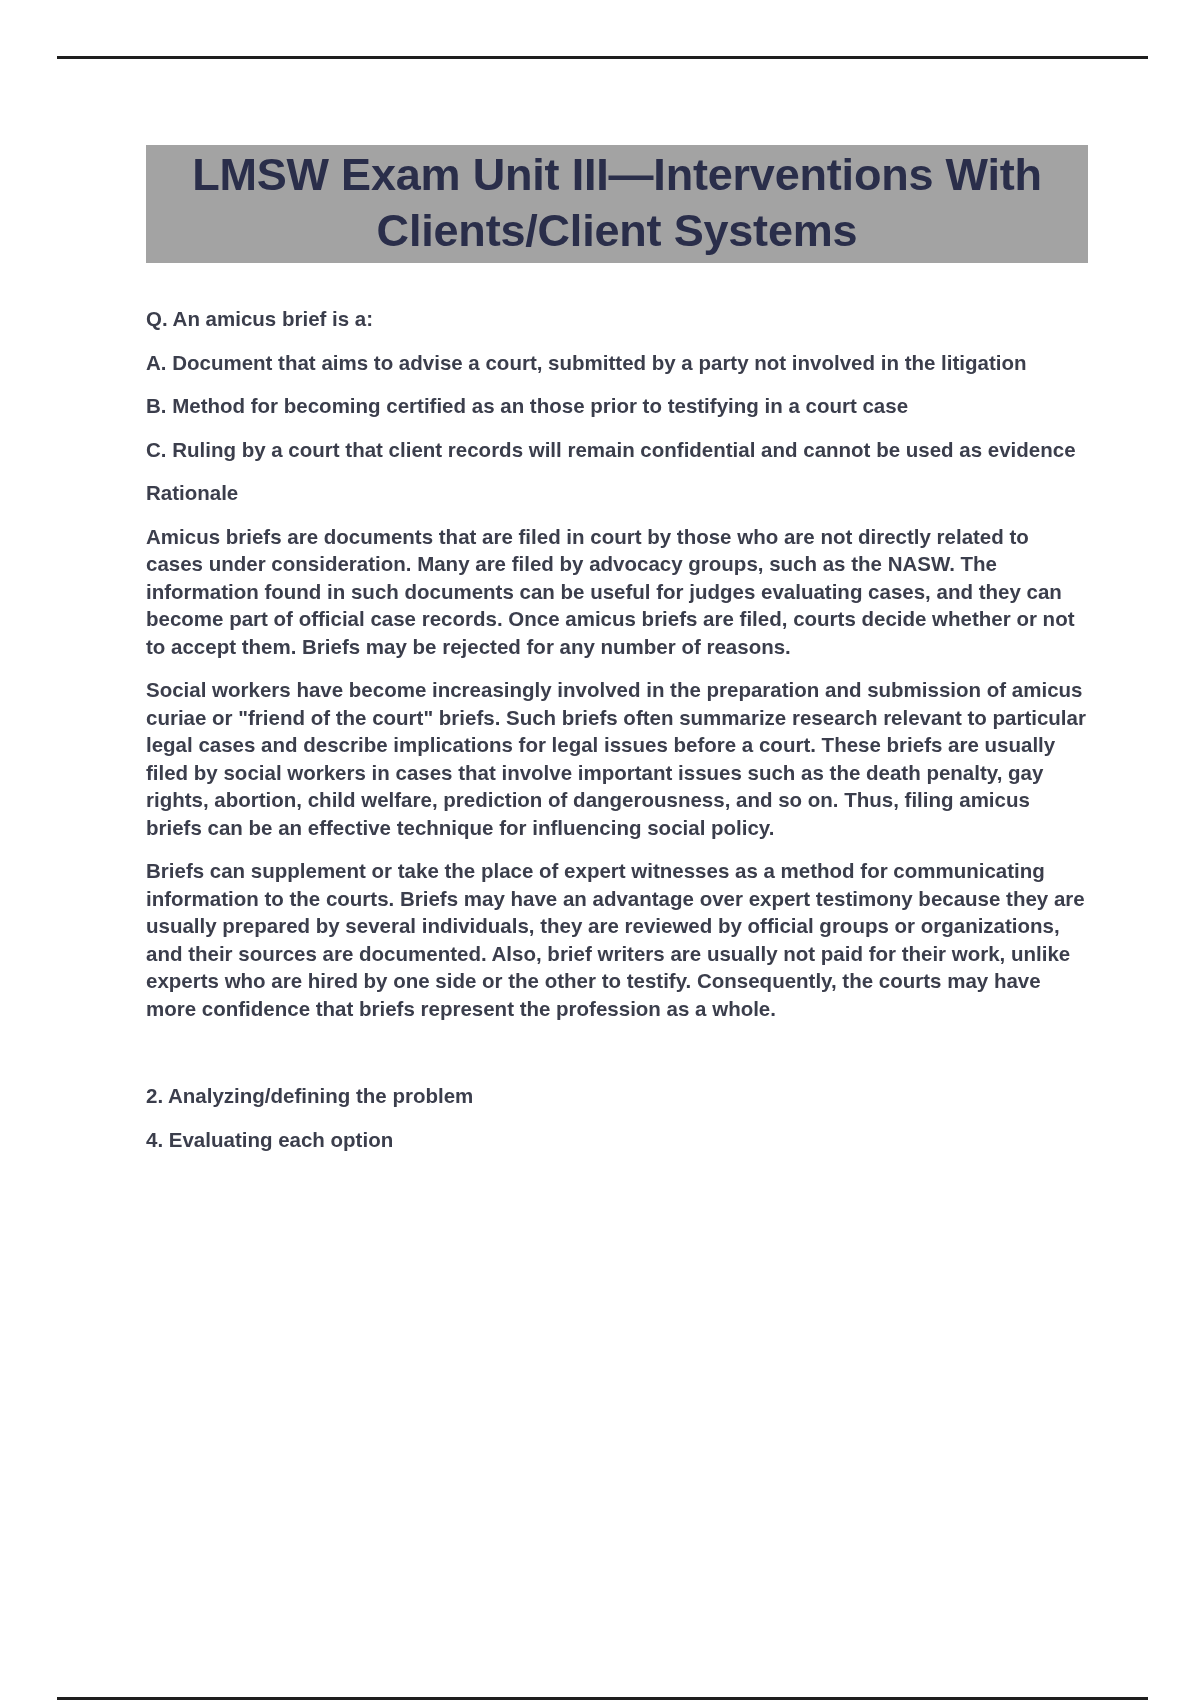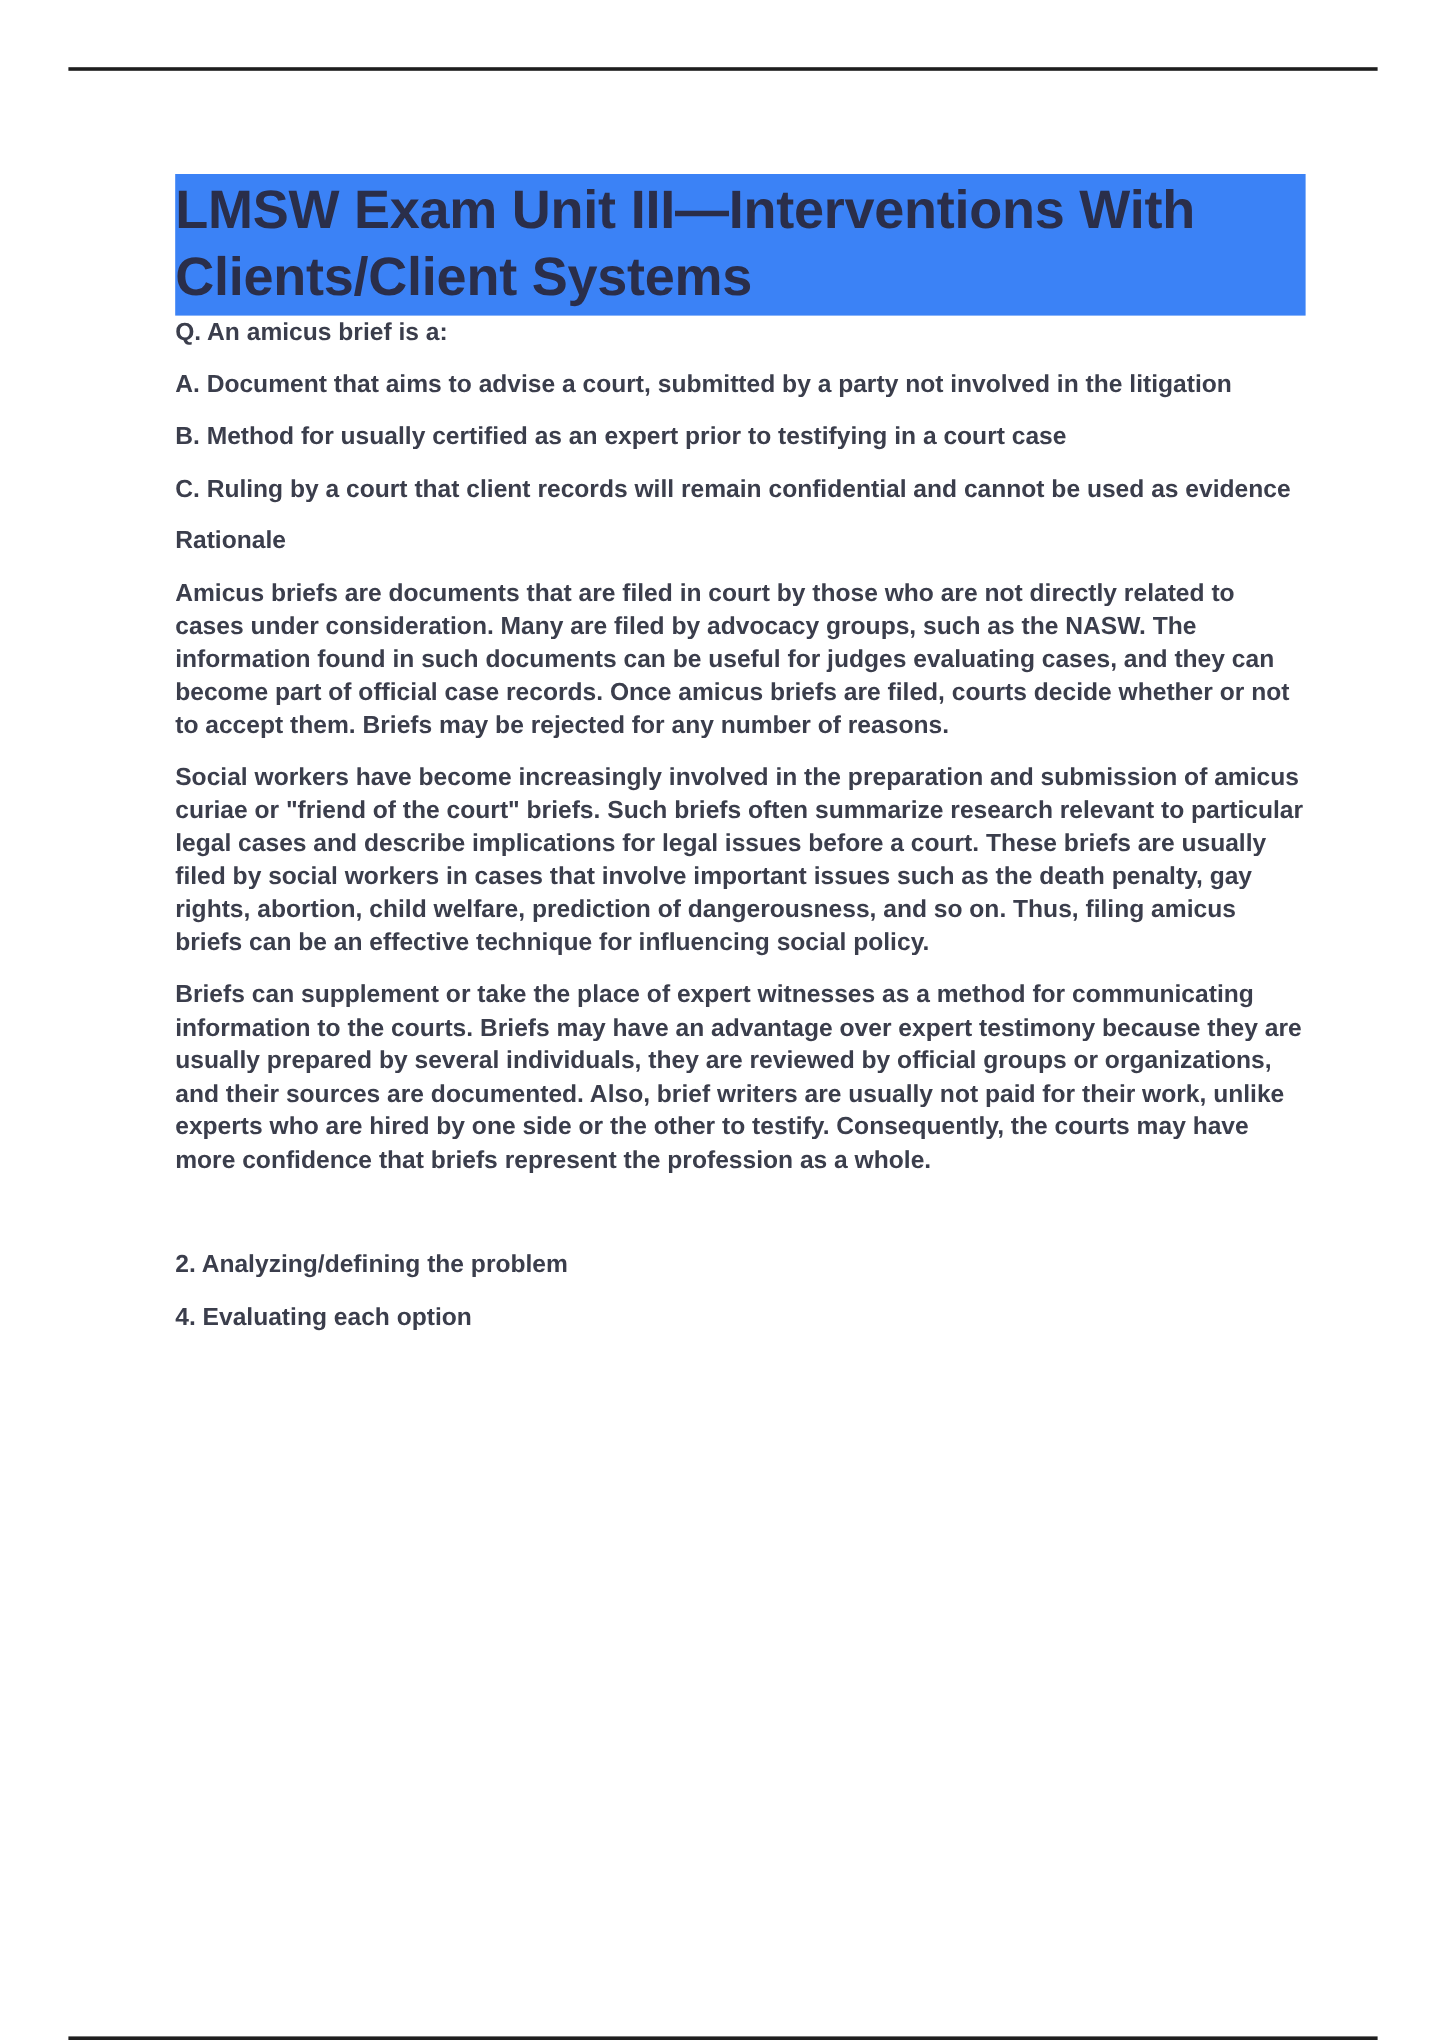--- a/index.html
+++ b/index.html
@@ -24,33 +24,35 @@
     .rule.top { top: 56px; }
     .rule.bottom { top: 1697px; }
 
     .content {
       position: absolute;
       left: 146px;
       top: 145px;
       width: 944px;
     }
     .title-box {
-      background: #3b82f6;
+      background: #a3a3a3;
       padding: 2px 0 4px 0;
       width: 942px;
+      text-align: center;
     }
     .title {
       margin: 0;
       font-size: 45px;
       line-height: 56px;
       font-weight: bold;
       color: #2a2e4a;
       letter-spacing: -0.2px;
     }
     .body-text {
+      margin-top: 42px;
       color: #3b3e4c;
       font-weight: bold;
       font-size: 20.5px;
       line-height: 27.5px;
     }
     .body-text p {
       margin: 0 0 16px 0;
     }
     .spacer {
       height: 44px;
@@ -62,21 +64,21 @@
 <div class="rule top"></div>
 
 <div class="content">
   <div class="title-box">
     <h1 class="title">LMSW Exam Unit III—Interventions With Clients/Client Systems</h1>
   </div>
 
   <div class="body-text">
     <p>Q. An amicus brief is a:</p>
     <p>A. Document that aims to advise a court, submitted by a party not involved in the litigation</p>
-    <p>B. Method for usually certified as an expert prior to testifying in a court case</p>
+    <p>B. Method for becoming certified as an those prior to testifying in a court case</p>
     <p>C. Ruling by a court that client records will remain confidential and cannot be used as evidence</p>
     <p>Rationale</p>
     <p>Amicus briefs are documents that are filed in court by those who are not directly related to cases under consideration. Many are filed by advocacy groups, such as the NASW. The information found in such documents can be useful for judges evaluating cases, and they can become part of official case records. Once amicus briefs are filed, courts decide whether or not to accept them. Briefs may be rejected for any number of reasons.</p>
     <p>Social workers have become increasingly involved in the preparation and submission of amicus curiae or "friend of the court" briefs. Such briefs often summarize research relevant to particular legal cases and describe implications for legal issues before a court. These briefs are usually filed by social workers in cases that involve important issues such as the death penalty, gay rights, abortion, child welfare, prediction of dangerousness, and so on. Thus, filing amicus briefs can be an effective technique for influencing social policy.</p>
     <p>Briefs can supplement or take the place of expert witnesses as a method for communicating information to the courts. Briefs may have an advantage over expert testimony because they are usually prepared by several individuals, they are reviewed by official groups or organizations, and their sources are documented. Also, brief writers are usually not paid for their work, unlike experts who are hired by one side or the other to testify. Consequently, the courts may have more confidence that briefs represent the profession as a whole.</p>
 
     <div class="spacer"></div>
 
     <p>2. Analyzing/defining the problem</p>
     <p>4. Evaluating each option</p>

